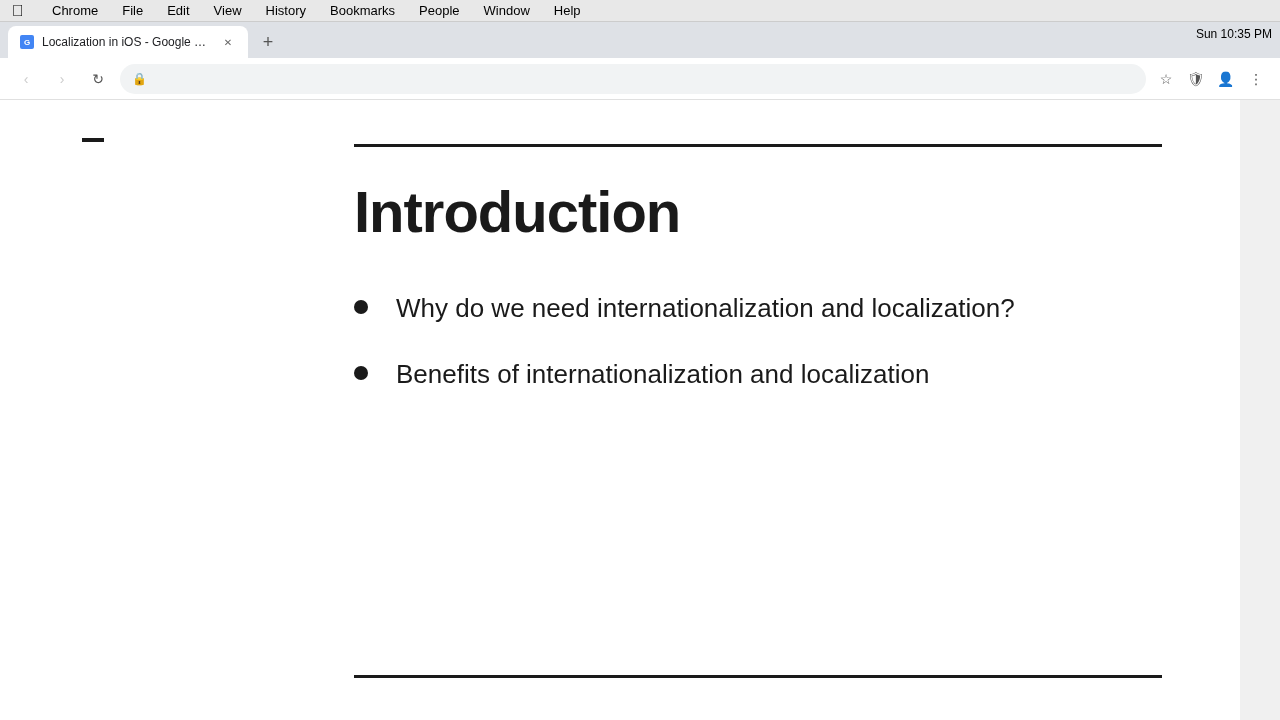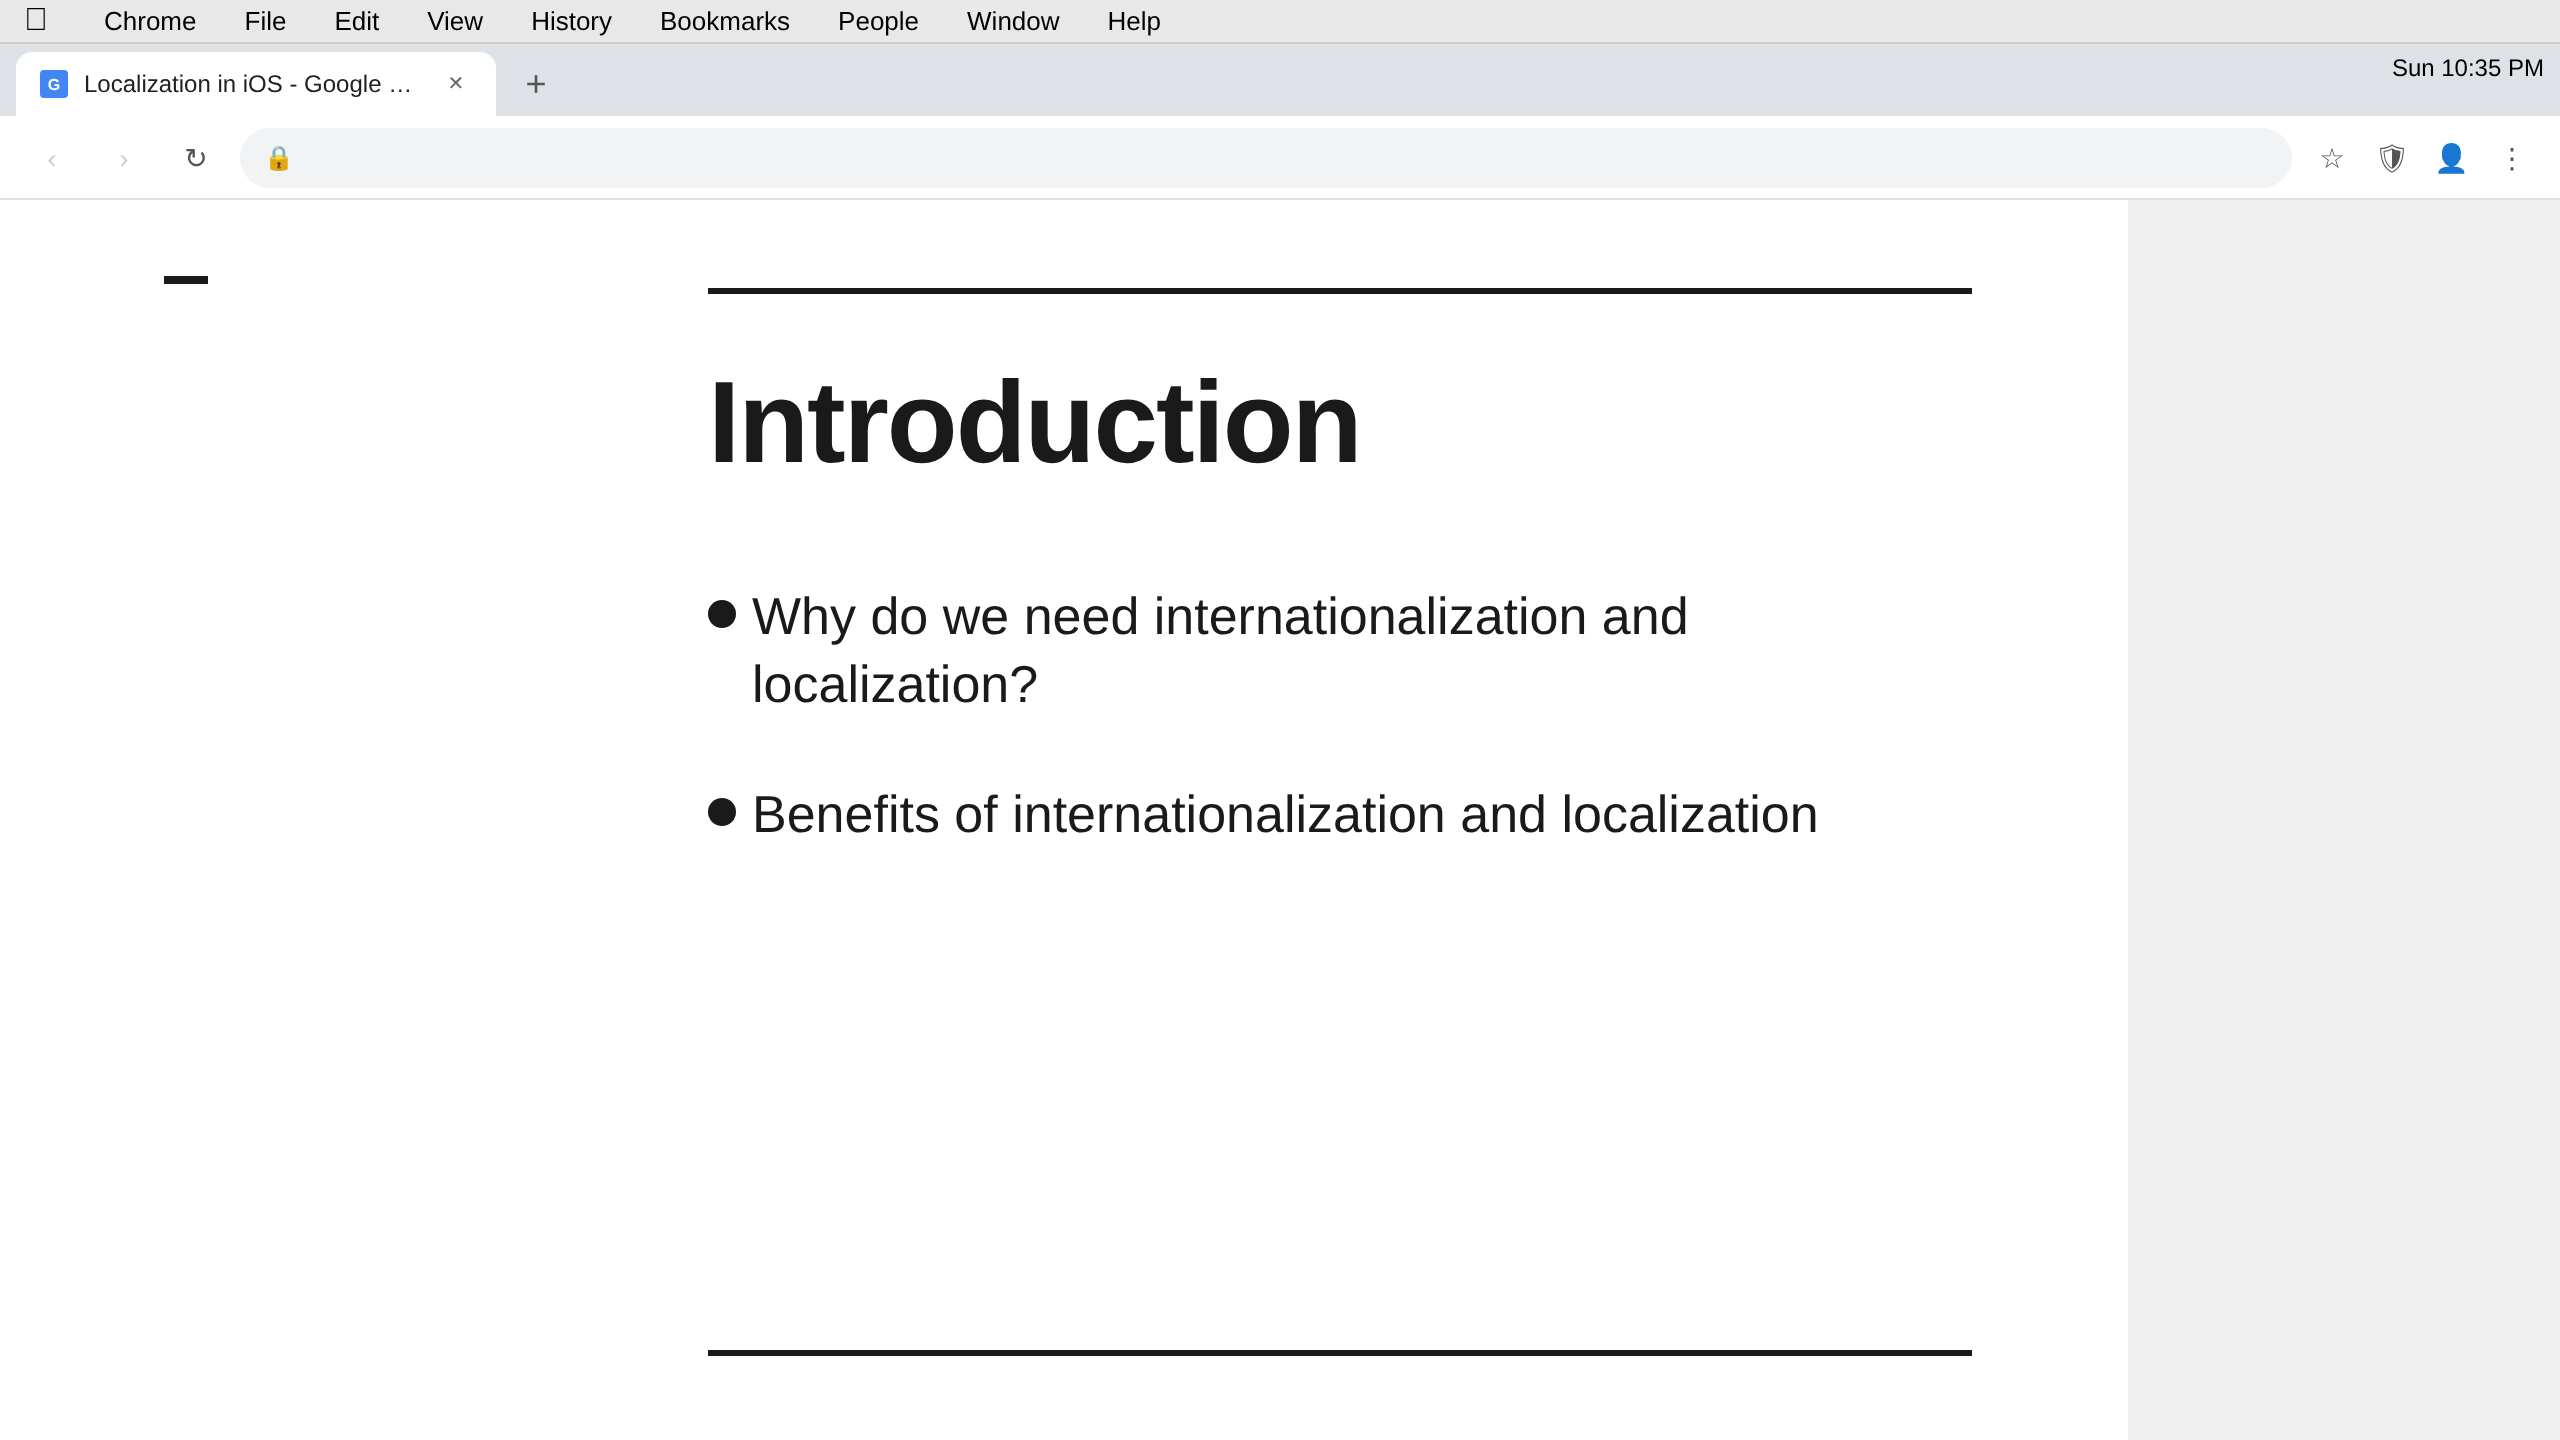--- a/index.html
+++ b/index.html
@@ -163,21 +163,21 @@
       display: flex;
       align-items: center;
       justify-content: center;
       font-size: 14px;
       color: #555;
       cursor: pointer;
     }
 
     
     .slide-container {
-      width: 1064px;
+      width: 1240px;
       height: calc(720px - 22px - 36px - 42px);
       background: #ffffff;
       display: flex;
       flex-direction: column;
       align-items: stretch;
       position: relative;
       overflow: hidden;
     }
 
     
@@ -234,21 +234,21 @@
     .slide-bullets {
       list-style: none;
       display: flex;
       flex-direction: column;
       gap: 32px;
     }
 
     .slide-bullet-item {
       display: flex;
       align-items: flex-start;
-      gap: 8px;
+      gap: 28px;
       font-size: 26px;
       color: #1a1a1a;
       font-weight: 400;
       line-height: 1.3;
     }
 
     .bullet-dot {
       width: 14px;
       height: 14px;
       border-radius: 50%;

